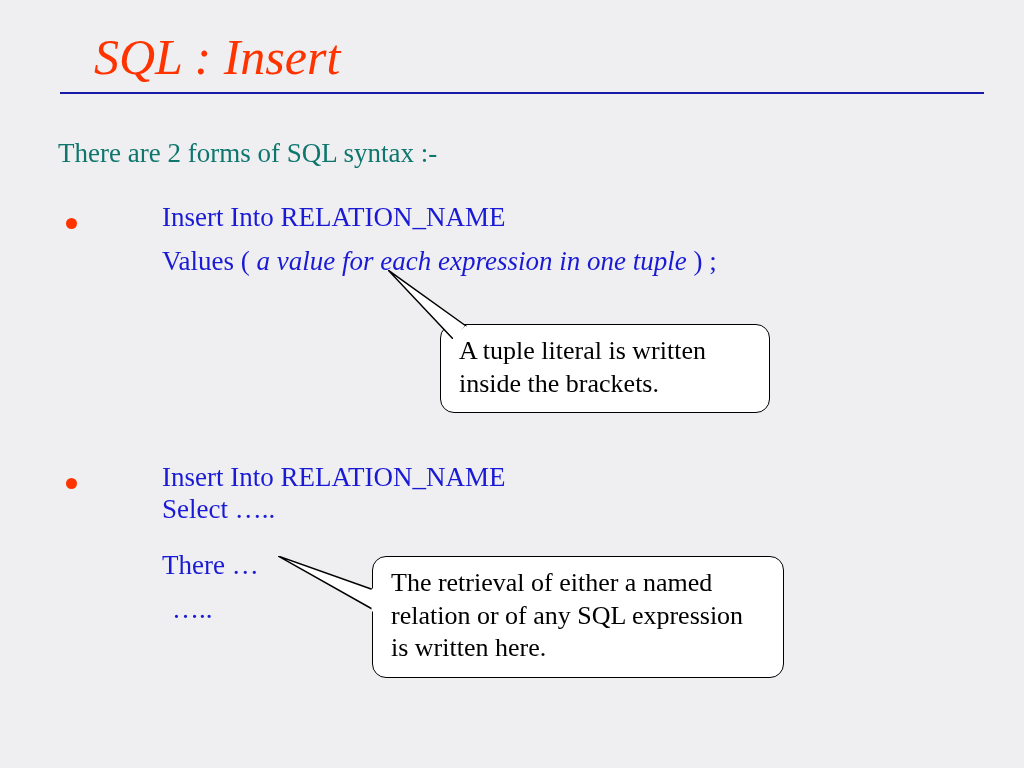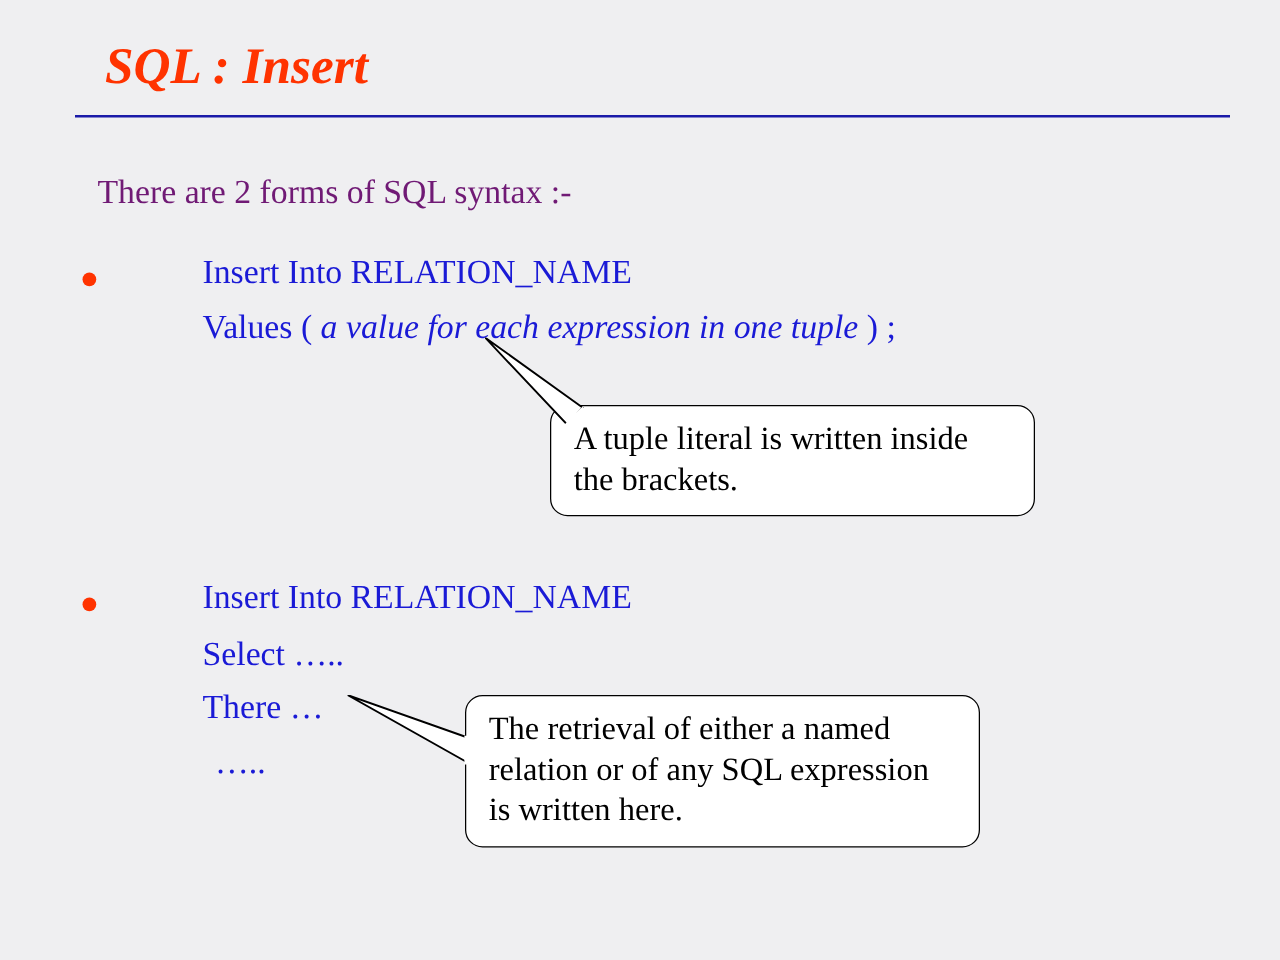--- a/index.html
+++ b/index.html
@@ -13,41 +13,41 @@
     overflow: hidden;
   }
   .slide {
     position: relative;
     width: 1024px;
     height: 768px;
     box-sizing: border-box;
   }
   .title {
     position: absolute;
-    left: 84px;
+    left: 94px;
     top: 28px;
-    font-size: 41px;
-    font-weight: bold;
+    font-size: 50px;
+    font-weight: normal;
     font-style: italic;
     color: #ff3300;
   }
   .hr {
     position: absolute;
     left: 60px;
     right: 40px;
     top: 92px;
     height: 0;
     border-top: 2px solid #1a1aa8;
   }
   .intro {
     position: absolute;
-    left: 78px;
+    left: 58px;
     top: 138px;
     font-size: 27px;
-    color: #701a75;
+    color: #0f766e;
   }
   .bullet {
     position: absolute;
     width: 11px;
     height: 11px;
     border-radius: 50%;
     background: #ff3300;
   }
   .b1 { left: 66px; top: 218px; }
   .b2 { left: 66px; top: 478px; }
@@ -55,38 +55,38 @@
     position: absolute;
     font-size: 27px;
     white-space: nowrap;
   }
   .blue { color: #1a1ad6; }
   .bold { font-weight: normal; }
   .ital { font-style: italic; }
   .l1 { left: 162px; top: 202px; }
   .l2 { left: 162px; top: 246px; }
   .l3 { left: 162px; top: 462px; }
-  .l4 { left: 162px; top: 508px; text-align: center; }
+  .l4 { left: 162px; top: 494px; text-align: center; }
   .l5 { left: 162px; top: 550px; }
   .l6 { left: 172px; top: 594px; }
   .callout {
     position: absolute;
     background: #fff;
     border: 1.5px solid #000;
     border-radius: 14px;
     padding: 10px 18px 12px 18px;
     font-size: 26px;
     color: #000;
     line-height: 1.25;
     box-sizing: border-box;
   }
   .co1 {
     left: 440px;
     top: 324px;
-    width: 388px;
+    width: 330px;
   }
   .co2 {
     left: 372px;
     top: 556px;
     width: 412px;
   }
   .tail {
     position: absolute;
     pointer-events: none;
   }

